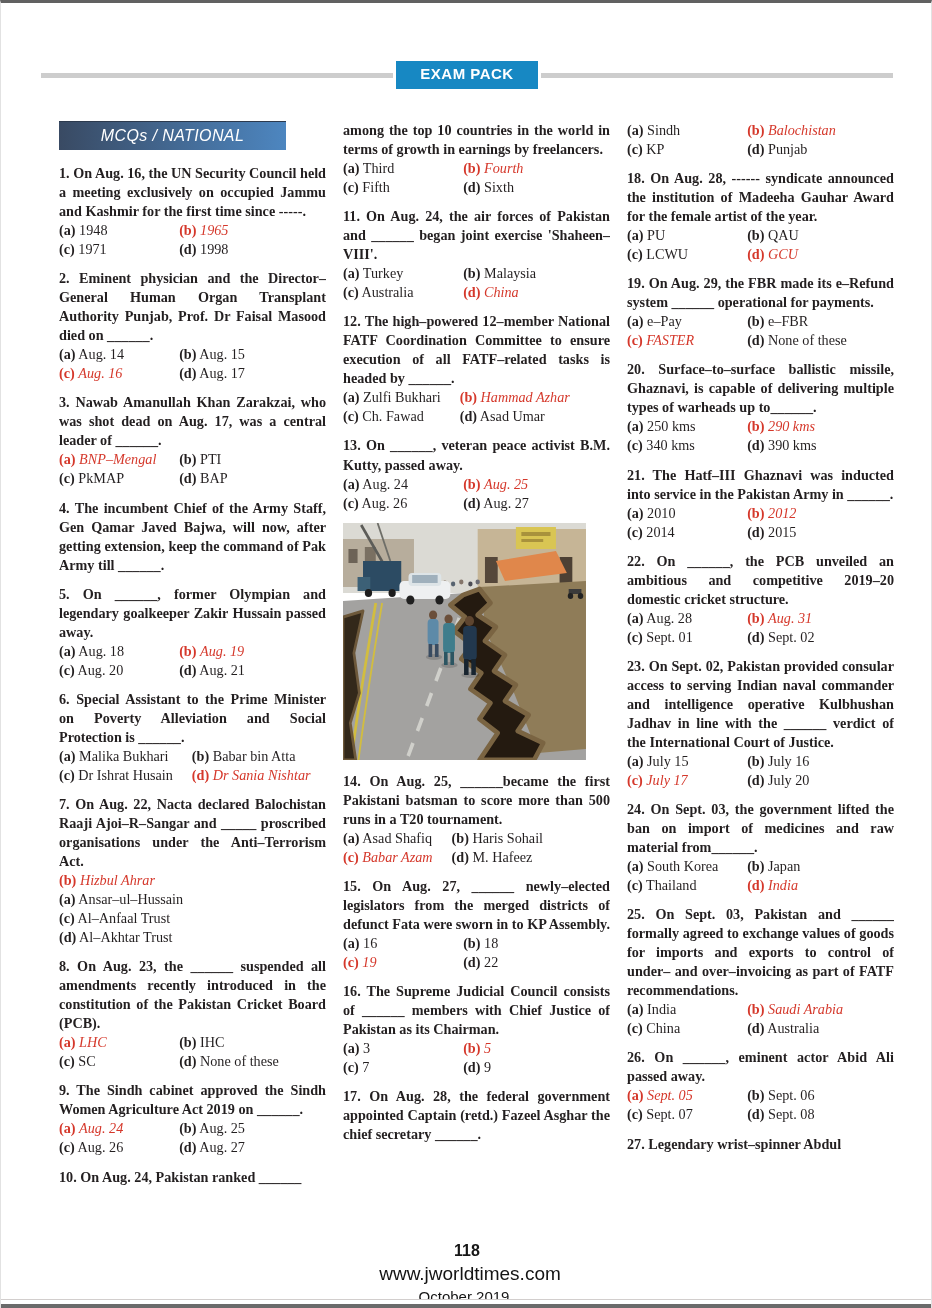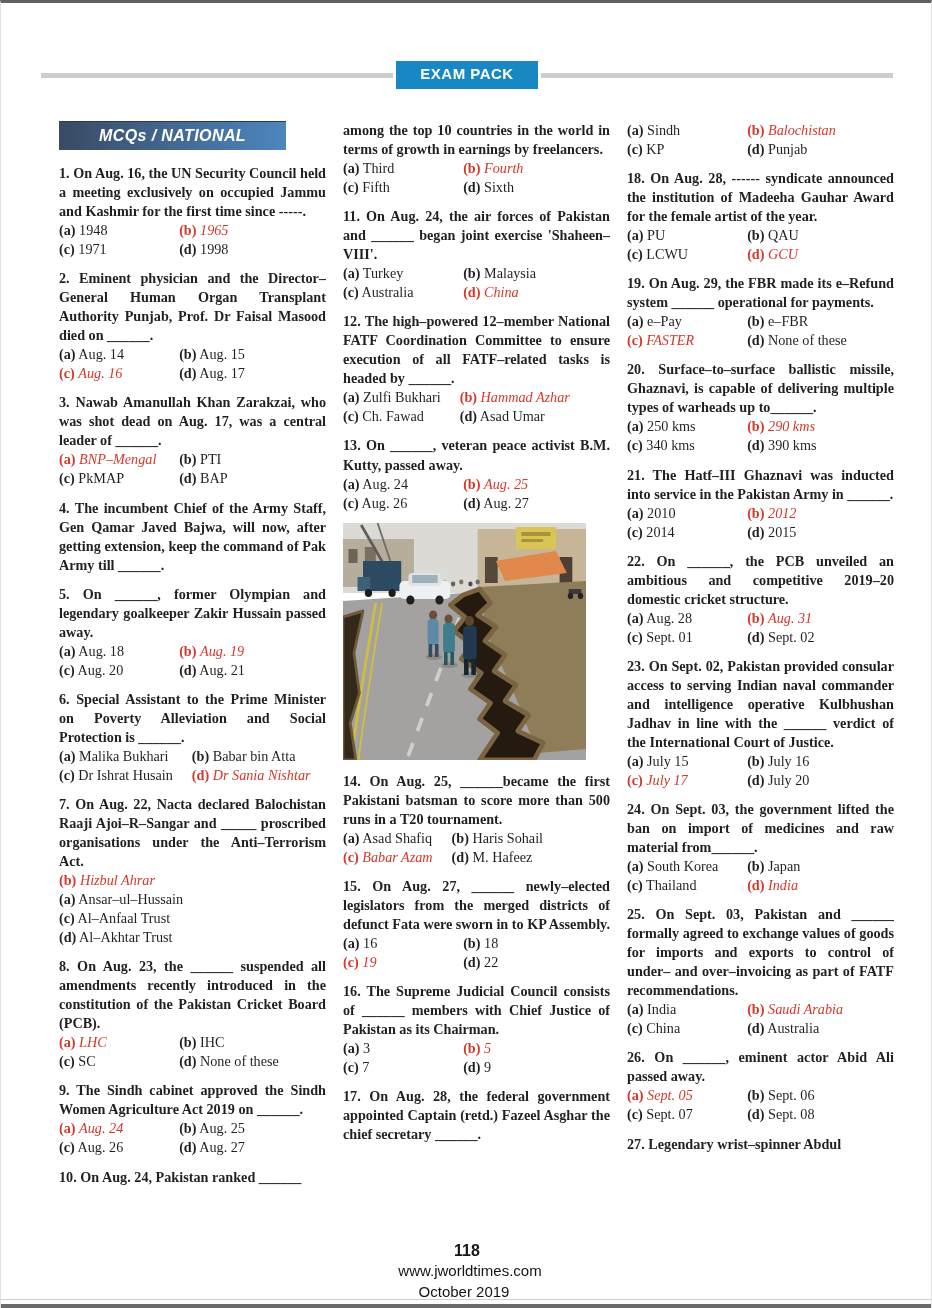--- a/index.html
+++ b/index.html
@@ -17,21 +17,21 @@
     background:#1788c3;color:#fff;margin:15px 3px;padding:3px 24px 4px;
     font-family:"Liberation Sans","DejaVu Sans",sans-serif;font-weight:bold;font-size:15px;
     letter-spacing:.5px;white-space:nowrap;
   }
   
   .cols{position:absolute;top:118px;left:58px;width:835px;height:1100px;display:flex;gap:17px;overflow:hidden;}
   .col{flex:1;min-width:0;overflow:hidden;}
   .section-header{
     height:28px;margin:0 40px 14px 0;display:flex;align-items:center;justify-content:center;
     background:linear-gradient(90deg,#394a63,#4d86c0);color:#fff;
-    font-family:"Liberation Sans","DejaVu Sans",sans-serif;font-weight:bold;font-style:italic;
+    font-family:"Liberation Sans","DejaVu Sans",sans-serif;font-weight:normal;font-style:italic;
     font-size:16px;letter-spacing:.4px;border-top:1px solid #2c3a4e;
   }
   .question{margin-bottom:10px;}
   .q-text{margin:0;font-weight:bold;text-align:justify;}
   .q-num{font-weight:bold;}
   .options.grid{display:grid;grid-template-columns:45% 55%;}
   .options.grid-tight{display:grid;grid-template-columns:max-content max-content;column-gap:19px;justify-content:start;}
   .options.stack{display:block;}
   .options.stack .opt{display:block;}
   .opt{white-space:nowrap;}
@@ -43,21 +43,21 @@
   .photo-wrap{width:91%;height:237px;margin:4px 0 12px;display:block;}
   .photo-wrap svg{display:block;width:100%;height:100%;}
   
   .footer{position:absolute;left:40px;right:38px;top:1237px;height:18px;display:flex;align-items:center;
     font-family:"Liberation Sans","DejaVu Sans",sans-serif;flex-direction:column;}
   .f-line{height:4px;background:#c6c2c2;}
   .f-line.short{width:55px;}
   .f-line.mid{flex:1;}
   .f-line.end{width:38px;}
   .f-page{font-weight:bold;font-size:16px;margin:0 9px;color:#161616;}
-  .f-site{font-size:15px;margin:0 6px 0 12px;color:#141414;}
+  .f-site{font-size:19px;margin:0 6px 0 12px;color:#141414;}
   .f-issue{font-size:15px;margin:0 10px 0 4px;color:#141414;}
   
   .bottom-edge{position:absolute;left:0;bottom:0;width:100%;}
   .bottom-edge .light{height:1px;background:#d2cecd;}
   .bottom-edge .gap{height:4px;background:#fff;}
   .bottom-edge .dark{height:4px;background:#6a6a6a;}
 </style>
 </head>
 <body>
 

